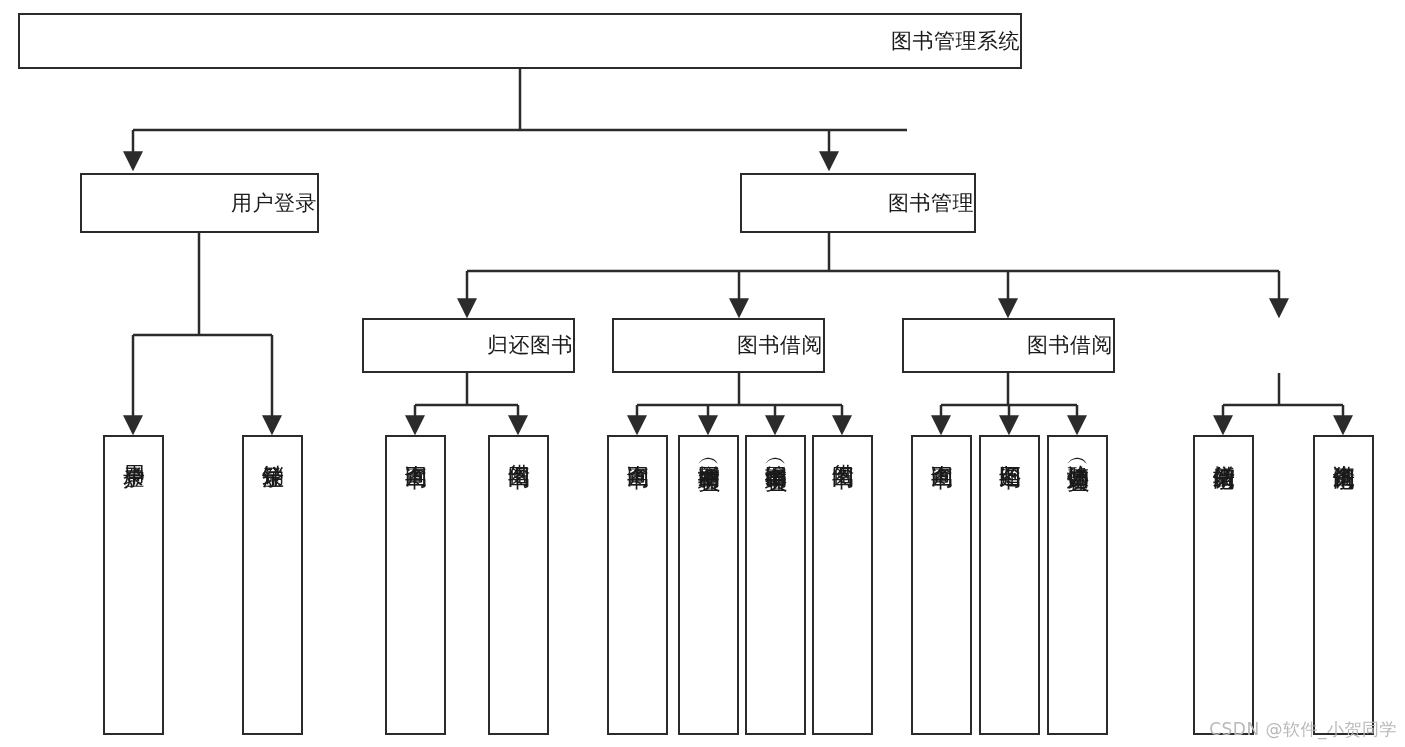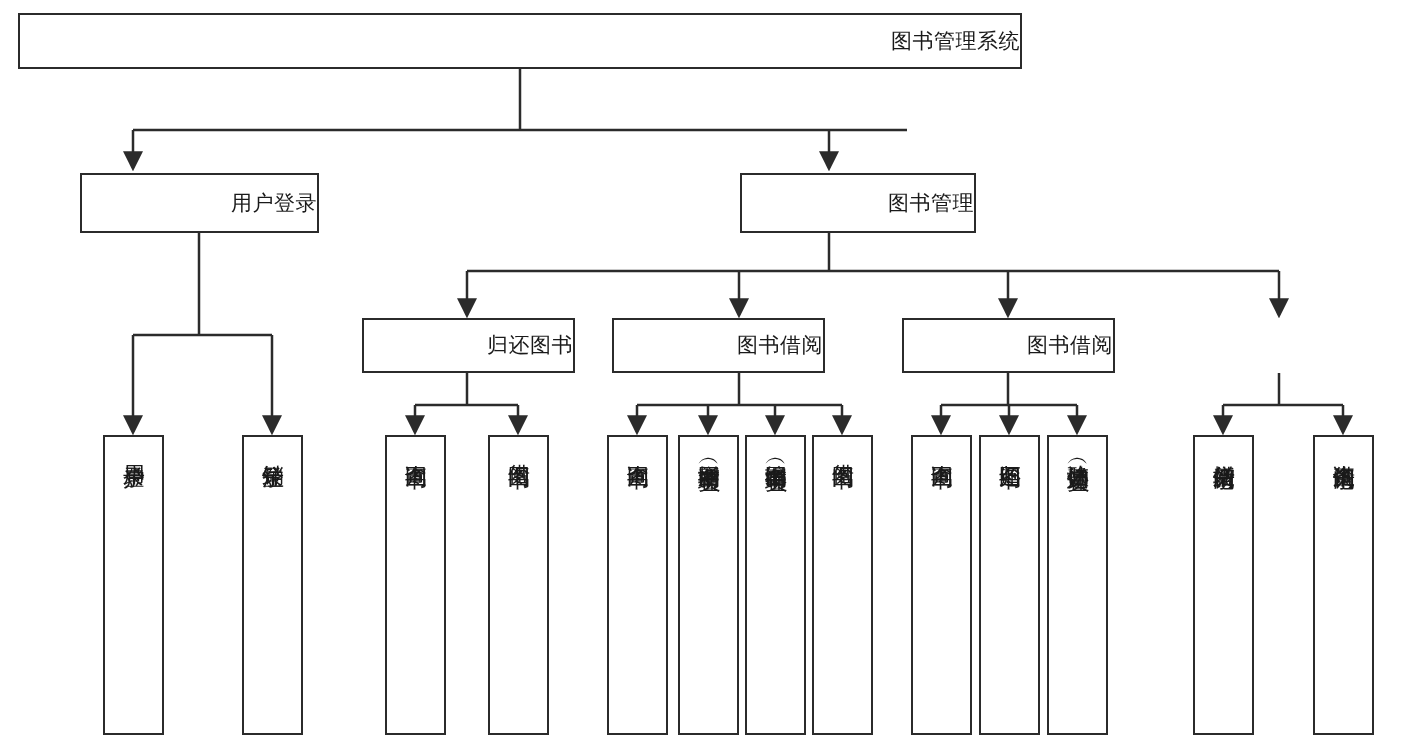--- a/index.html
+++ b/index.html
@@ -184,14 +184,15 @@
     <span class="node-label">确认归还（管理员）</span>
   </div>
 
   <div class="node vert" style="left:1193px; top:435px; width:61px; height:300px;">
     <span class="node-label">新增借阅记录</span>
   </div>
   <div class="node vert" style="left:1313px; top:435px; width:61px; height:300px;">
     <span class="node-label">查询借阅记录</span>
   </div>
 
+  <div class="watermark">CSDN @软件_小贺同学</div>
 
 </div>
 
 </body></html>

